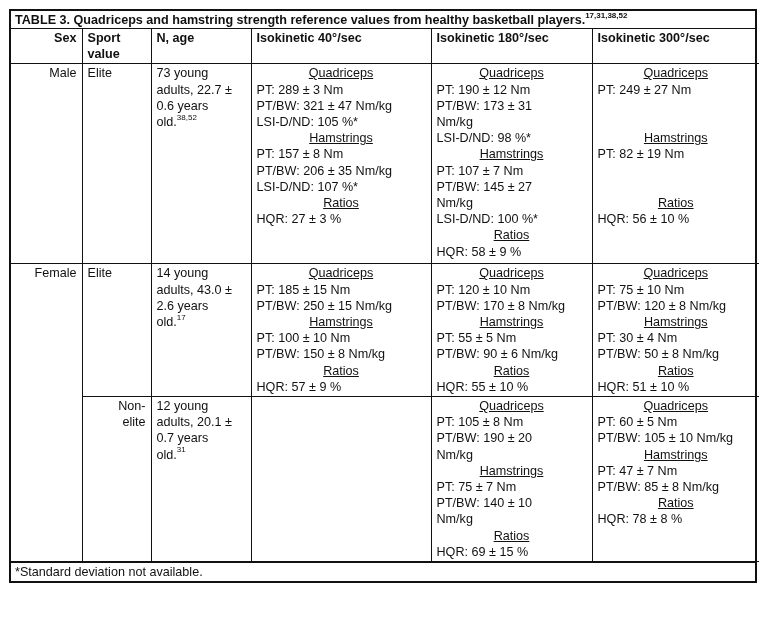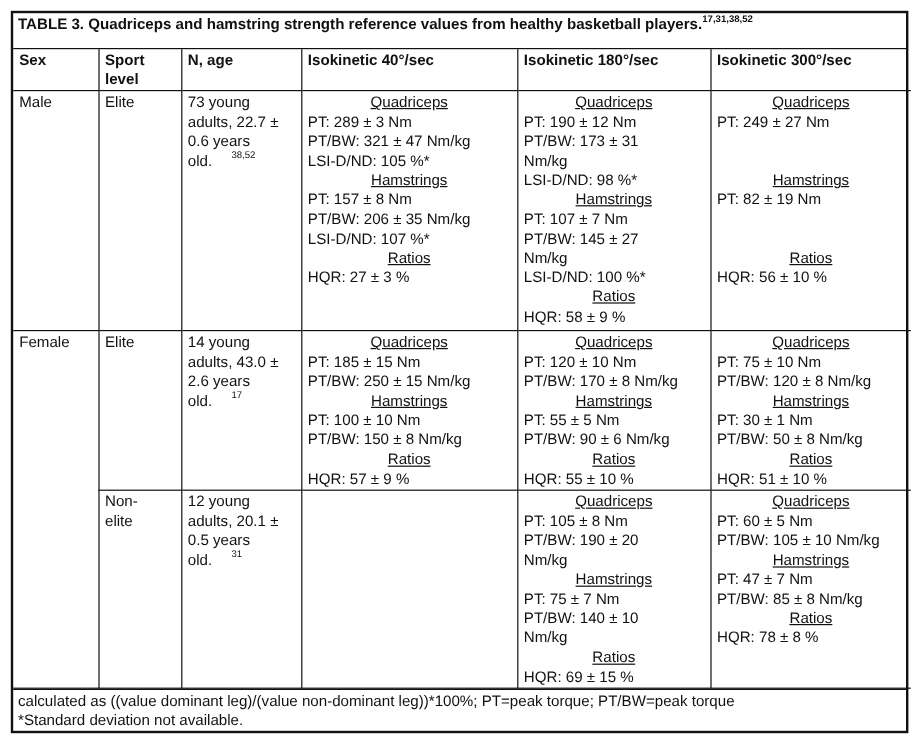--- a/index.html
+++ b/index.html
@@ -1,29 +1,29 @@
 <!DOCTYPE html>
 <html><head>
 <meta charset="utf-8">
 <style>
   html, body { margin:0; padding:0; background:#ffffff; }
   body { width:768px; height:624px; position:relative; overflow:hidden;
          font-family:"Liberation Sans", sans-serif; color:#111; font-size:12.6px; line-height:16.2px; }
   .tbl { position:absolute; left:9px; top:9px; width:748px; border:2px solid #111; box-sizing:border-box; }
-  .title { height:30px; border-bottom:1.5px solid #111; font-weight:bold; padding:1px 0 0 4px; box-sizing:border-box; font-size:12.6px; white-space:nowrap; }
+  .title { height:18px; border-bottom:1.5px solid #111; font-weight:bold; padding:1px 0 0 4px; box-sizing:border-box; font-size:12.6px; white-space:nowrap; }
   .title sup { font-size:8px; line-height:0; position:relative; top:-1px; font-weight:bold; }
   table { border-collapse:collapse; width:100%; table-layout:fixed; }
   td, th { border:1.5px solid #111; vertical-align:top; padding:1px 5px 1px 5px; text-align:left; }
   tr:first-child td, tr:first-child th { border-top:none; }
-  td:first-child, th:first-child { border-left:none; }
+  td:first-child, th:first-child { border-left:none;text-align:right; }
   td:last-child, th:last-child { border-right:none;margin-top:20px; }
   th { font-weight:bold; height:25px; }
   .sec { text-decoration:underline; display:block;text-align:center; }
   .ln { display:block; }
-  sup.ref { font-size:8px; line-height:0; position:relative; top:-1px;margin-left:16px; }
+  sup.ref { font-size:8px; line-height:0; position:relative; top:-1px; }
   .foot { border-top:1.5px solid #111; padding:1px 4px 1px 4px; }
   .foot span { display:block; }
 </style>
 </head>
 <body>
 
 <div class="tbl">
   <div class="title"><span>TABLE 3. Quadriceps and hamstring strength reference values from healthy basketball players.</span><sup>17,31,38,52</sup></div>
   <table>
     <colgroup>
@@ -32,21 +32,21 @@
         <col style="width:100px">
       <col style="width:180px">
         <col style="width:161px">
         <col style="width:167px">
     </colgroup>
     <tbody>
         <tr>
       <th>Sex</th>
       <th>
             <span class="ln">Sport</span>
-            <span class="ln">level</span>
+            <span class="ln">value</span>
           </th>
       <th>N, age</th>
       <th>Isokinetic 40°/sec</th>
       <th>Isokinetic 180°/sec</th>
       <th>Isokinetic 300°/sec</th>
     </tr>
 
     <tr style="height:200px">
       <td>Male</td>
       <td>Elite</td>
@@ -123,36 +123,36 @@
         <span class="ln">PT: 55 ± 5 Nm</span>
         <span class="ln">PT/BW: 90 ± 6 Nm/kg</span>
         <span class="sec">Ratios</span>
         <span class="ln">HQR: 55 ± 10 %</span>
       </td>
       <td>
         <span class="sec">Quadriceps</span>
         <span class="ln">PT: 75 ± 10 Nm</span>
         <span class="ln">PT/BW: 120 ± 8 Nm/kg</span>
         <span class="sec">Hamstrings</span>
-        <span class="ln">PT: 30 ± 1 Nm</span>
+        <span class="ln">PT: 30 ± 4 Nm</span>
         <span class="ln">PT/BW: 50 ± 8 Nm/kg</span>
         <span class="sec">Ratios</span>
         <span class="ln">HQR: 51 ± 10 %</span>
       </td>
     </tr>
 
     <tr style="height:161px">
       <td>
         <span class="ln">Non-</span>
         <span class="ln">elite</span>
       </td>
       <td>
         <span class="ln">12 young</span>
         <span class="ln">adults, 20.1 ±</span>
-        <span class="ln">0.5 years</span>
+        <span class="ln">0.7 years</span>
         <span class="ln"><span>old.</span><sup class="ref">31</sup></span>
       </td>
       <td></td>
       <td>
         <span class="sec">Quadriceps</span>
         <span class="ln">PT: 105 ± 8 Nm</span>
         <span class="ln">PT/BW: 190 ± 20</span>
         <span class="ln">Nm/kg</span>
         <span class="sec">Hamstrings</span>
         <span class="ln">PT: 75 ± 7 Nm</span>
@@ -168,16 +168,15 @@
         <span class="sec">Hamstrings</span>
         <span class="ln">PT: 47 ± 7 Nm</span>
         <span class="ln">PT/BW: 85 ± 8 Nm/kg</span>
         <span class="sec">Ratios</span>
         <span class="ln">HQR: 78 ± 8 %</span>
       </td>
     </tr>
   </tbody>
     </table>
   <div class="foot">
-    <span>calculated as ((value dominant leg)/(value non-dominant leg))*100%; PT=peak torque; PT/BW=peak torque</span>
     <span>*Standard deviation not available.</span>
   </div>
 </div>
 
 </body></html>

